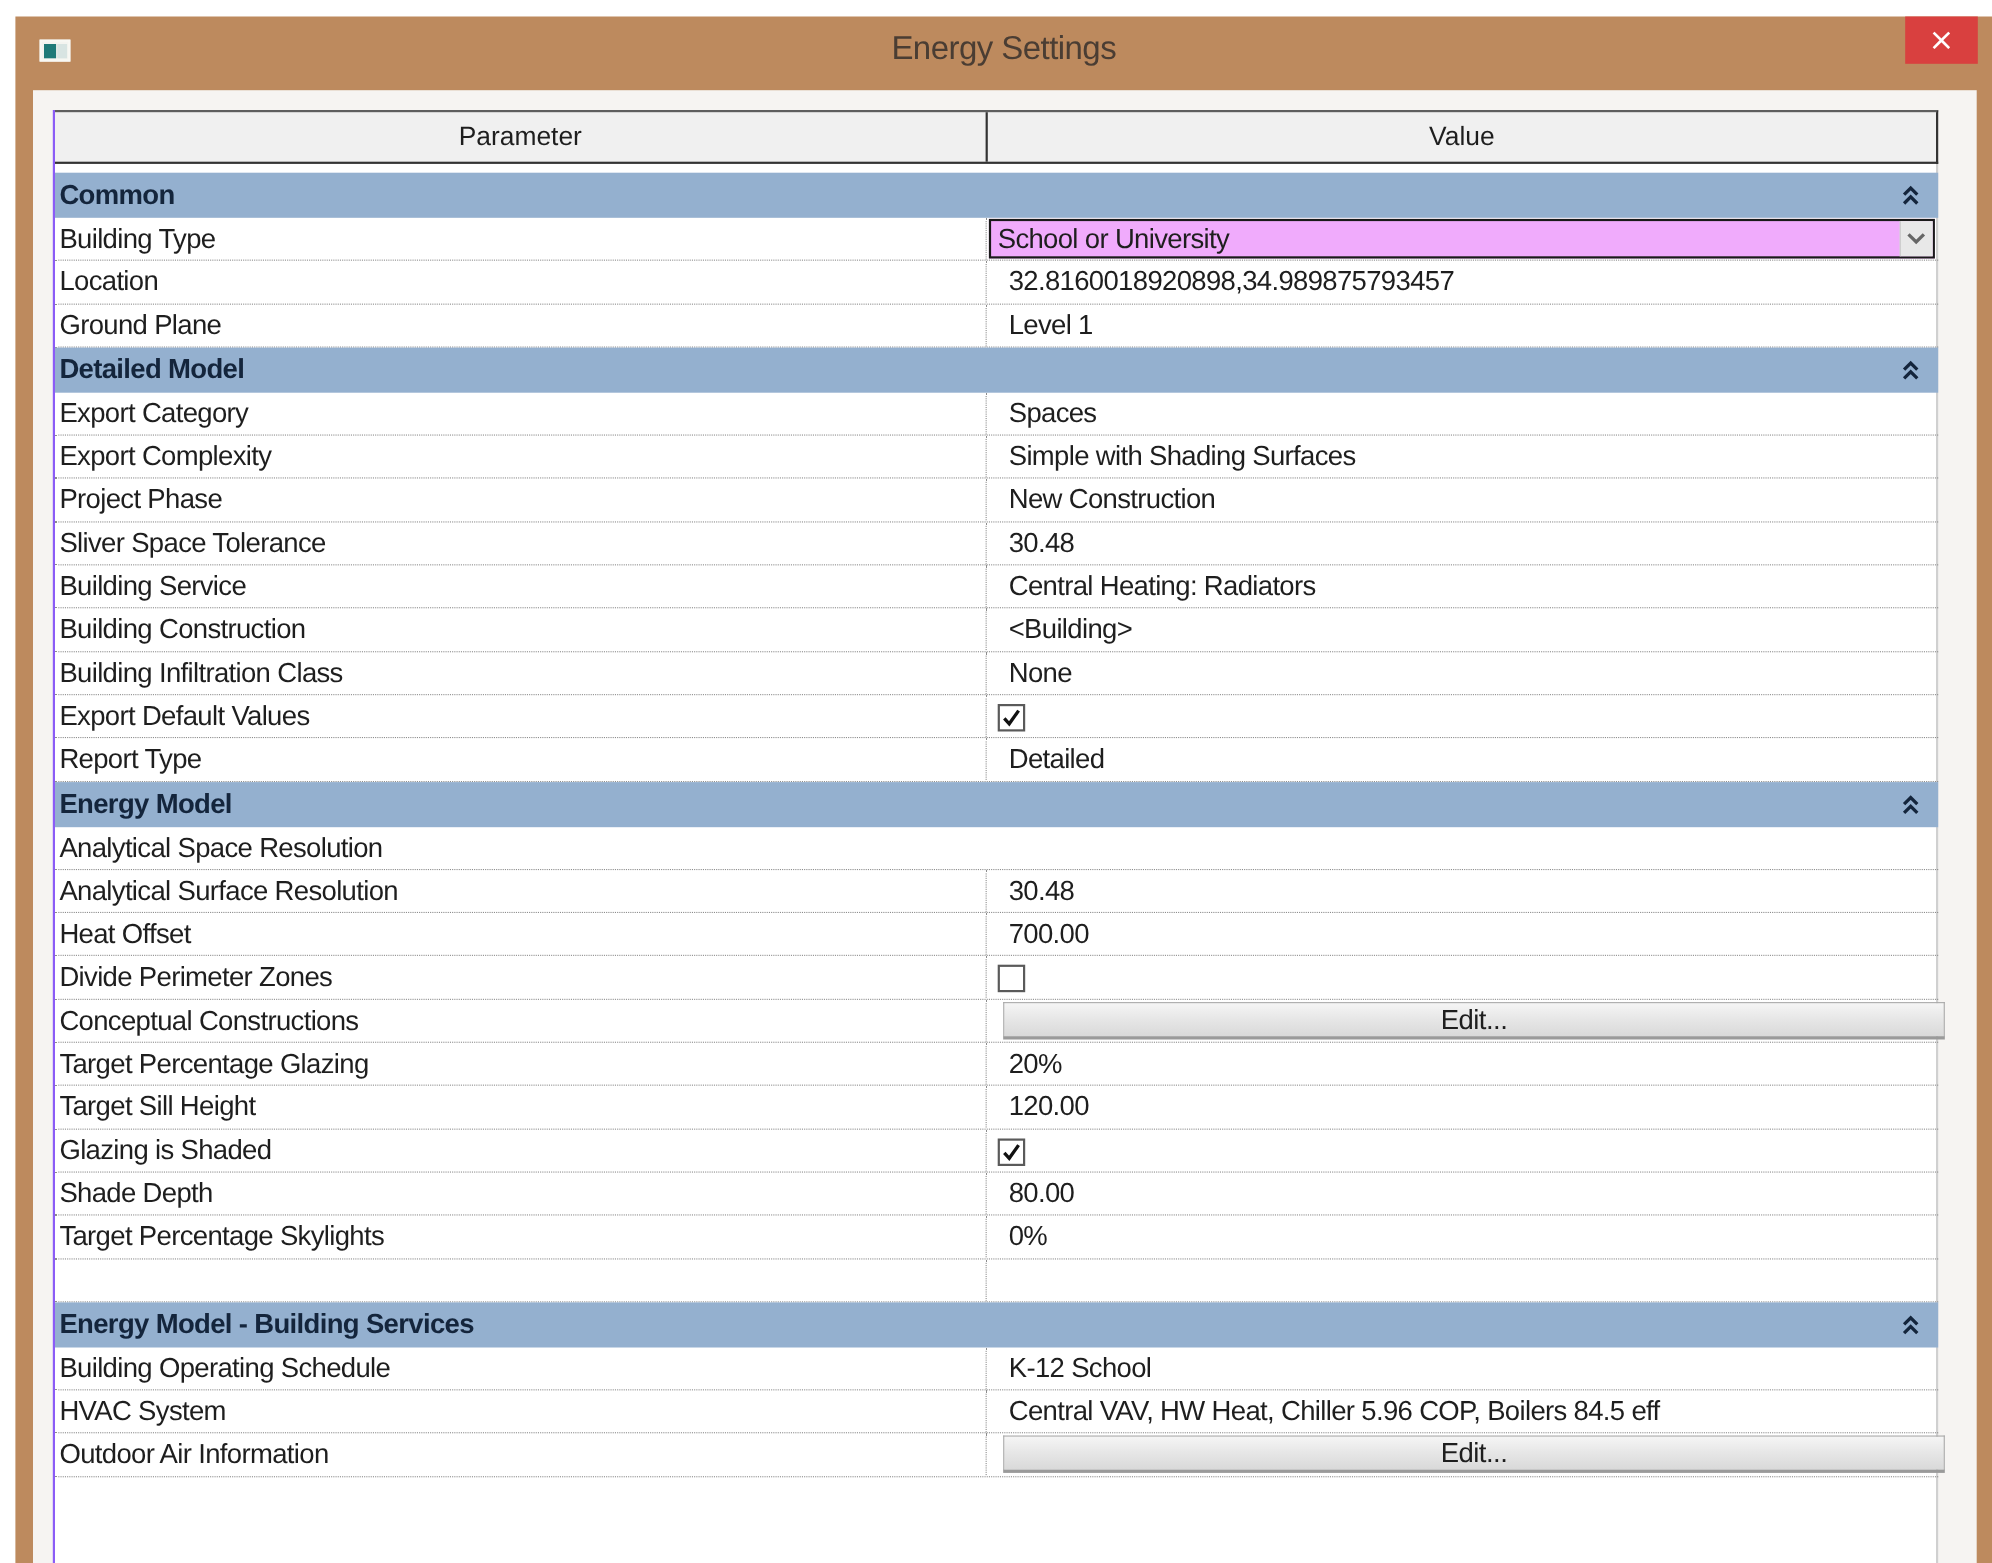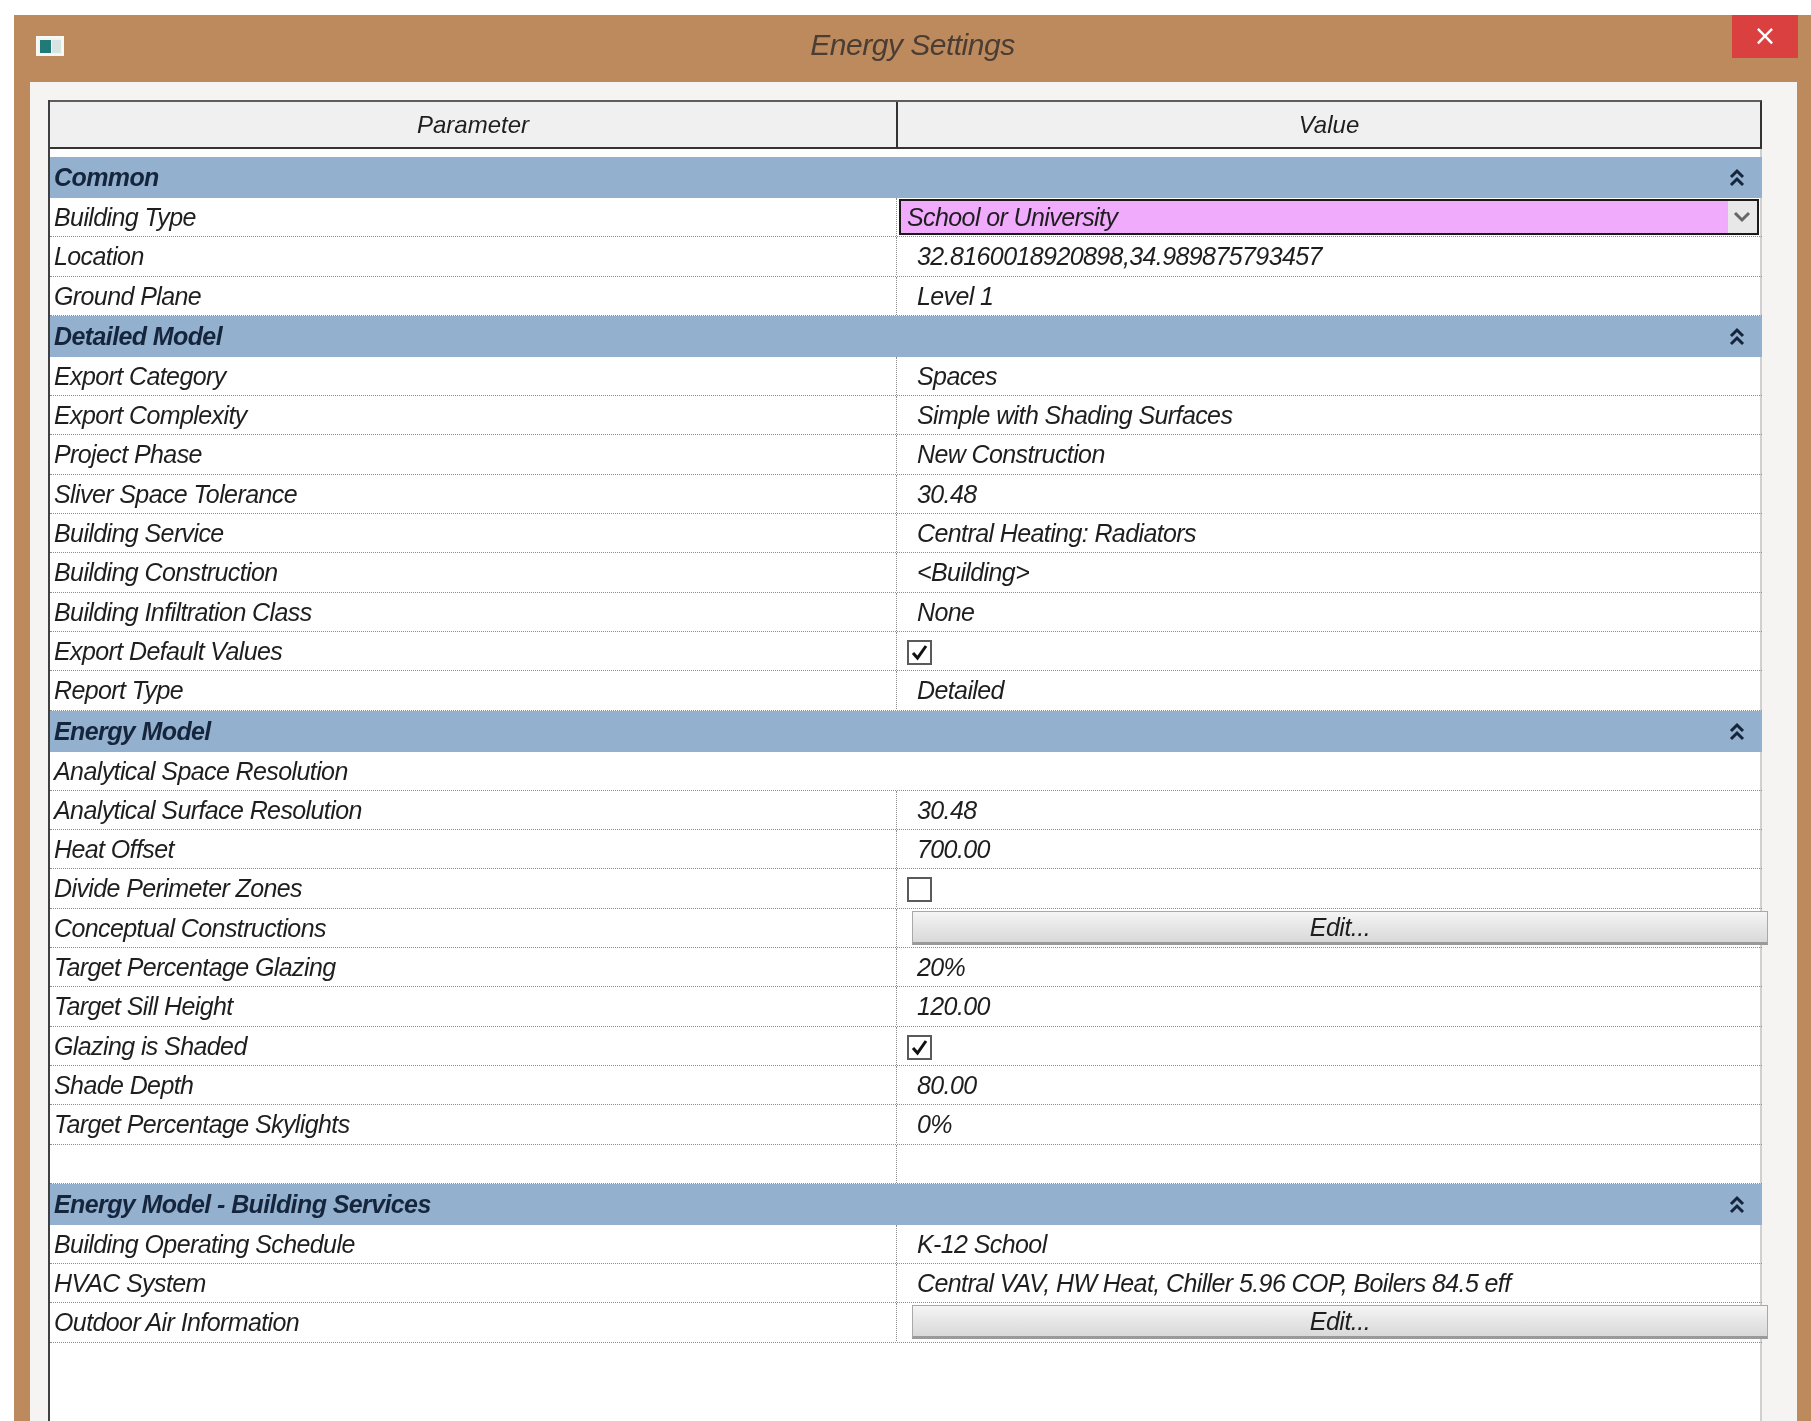--- a/index.html
+++ b/index.html
@@ -7,21 +7,20 @@
       width: 1811px; height: 1421px;
       background: #ffffff;
       overflow: hidden;
       font-family: "Liberation Sans", "DejaVu Sans", sans-serif;
     }
     .window {
       position: absolute;
       left: 14px; top: 15px;
       width: 1797px; height: 1406px;
       background: #bd8a5e;
-      font-style: italic;
     }
     .titlebar {
       position: absolute; left: 0; top: 0;
       width: 100%; height: 66px;
     }
     .app-icon {
       position: absolute; left: 22px; top: 21px;
       width: 28px; height: 20px;
       background: #f4f4f0;
       border: 2px solid #f8f8f4;
@@ -62,21 +61,21 @@
       left: 16px; top: 67px;
       width: 1767px; height: 1339px;
       background: #f6f4f2;
     }
     .grid {
       position: absolute;
       left: 18px; top: 18px;
       width: 1714px;
       height: 1322px;
       background: #ffffff;
-      border-left: 2px solid #404040;
+      border-left: 2px solid #8b5cf6;
       border-right: 2px solid #d0d0d0;
       box-sizing: border-box;
     }
     .grid-header {
       position: absolute; left: 0; top: 0;
       width: 1712px; height: 49px;
       background: #f0f0f0;
       border-top: 2px solid #5e5e5e;
       border-bottom: 2px solid #333333;
       border-right: 2px solid #333333;

